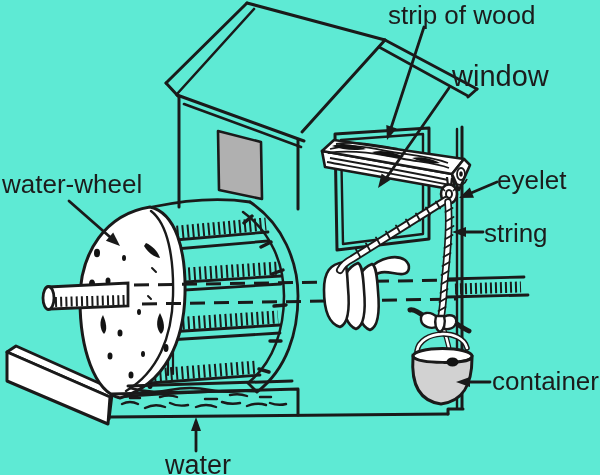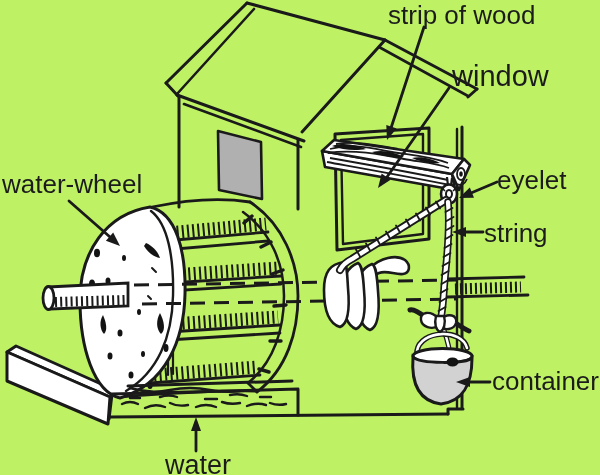--- a/index.html
+++ b/index.html
@@ -1,16 +1,16 @@
 <!DOCTYPE html>
 <html><head>
 <meta charset="utf-8">
 <style>
   html,body{margin:0;padding:0;background:#fff;}
-  .stage{width:600px;height:475px;position:relative;background:#bef264;overflow:hidden;}
+  .stage{width:600px;height:475px;position:relative;background:#5eead4;overflow:hidden;}
   svg{display:block;}
   text{font-family:"Liberation Sans", sans-serif;}
   .lbl{font-size:26px;}
   .lbl-window{font-size:29px;}
   .lbl-water{font-size:27px;}
 </style>
 </head>
 <body>
 
 <div class="stage">

